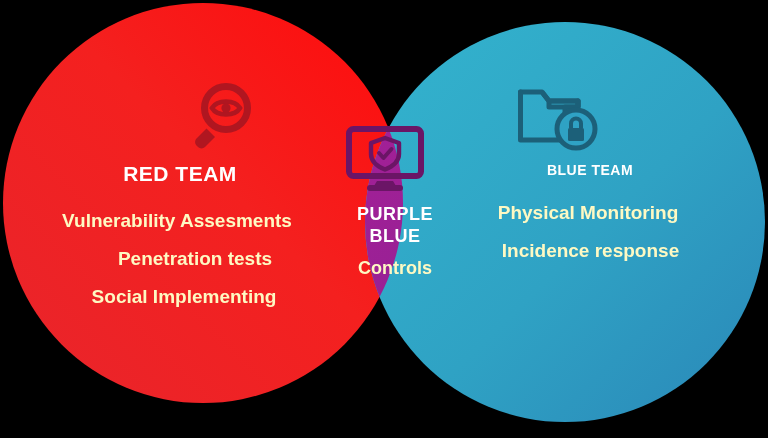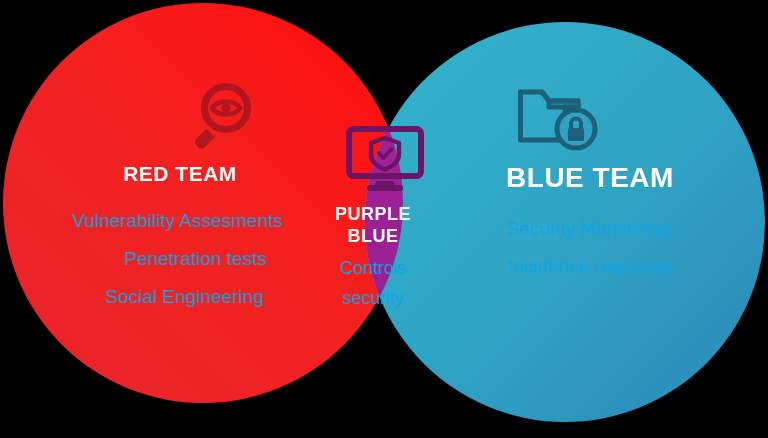--- a/index.html
+++ b/index.html
@@ -47,22 +47,22 @@
     color: #ffffff;
   }
 
   .team-title {
     font-weight: bold;
     letter-spacing: 0.5px;
     color: #ffffff;
   }
 
   .team-item {
-    color: #0ea5e9;
-    font-weight: 400;
+    color: #fef9c3;
+    font-weight: 700;
   }
 
   
   #red-block {
     left: 30px;
     top: 162px;
     width: 300px;
   }
   #red-block .team-title {
     font-size: 21px;
@@ -78,36 +78,36 @@
   #red-item-2 { margin-left: 8px; }
   #red-item-3 { margin-left: 30px; }
 
   
   #blue-block {
     left: 440px;
     top: 162px;
     width: 300px;
   }
   #blue-block .team-title {
-    font-size: 28px;
+    font-size: 14px;
     margin-bottom: 16px;
   }
   #blue-block .team-item {
     font-size: 19px;
     line-height: 38px;
     white-space: nowrap;
   }
   #blue-item-0 { margin-left: 4px; }
   #blue-item-1 { margin-left: -4px; }
   #blue-item-2 { margin-left: 1px; }
   #blue-item-3 { margin-left: 1px; }
 
   
   #purple-block {
-    left: 313px;
+    left: 335px;
     top: 203px;
     width: 120px;
   }
   #purple-block .team-title {
     font-size: 18px;
     line-height: 22px;
   }
   #purple-block .team-item {
     font-size: 18px;
     line-height: 30px;
@@ -175,30 +175,29 @@
       <path d="M31 25 L35.5 30 L43.5 21" fill="none" stroke="#6B1566" stroke-width="4" stroke-linecap="round" stroke-linejoin="round"></path>
     </g>
   </svg>
 
   <div class="overlay">
 
     <div class="team-block" id="red-block">
       <div class="team-title">RED TEAM</div>
       <div class="team-item" id="red-item-0">Vulnerability Assesments</div>
       <div class="team-item" id="red-item-1">Penetration tests</div>
-      <div class="team-item" id="red-item-2">Social Engineering</div>
+      <div class="team-item" id="red-item-2">Social Implementing</div>
     </div>
 
     <div class="team-block" id="blue-block">
       <div class="team-title">BLUE TEAM</div>
-      <div class="team-item" id="blue-item-1">Security Monitoring</div>
+      <div class="team-item" id="blue-item-1">Physical Monitoring</div>
       <div class="team-item" id="blue-item-2">Incidence response</div>
     </div>
 
     <div class="team-block" id="purple-block">
       <div class="team-title">PURPLE</div>
       <div class="team-title">BLUE</div>
       <div class="team-item" id="purple-sub">Controls</div>
-      <div class="team-item">security</div>
     </div>
 
   </div>
 </div>
 
 </body></html>

